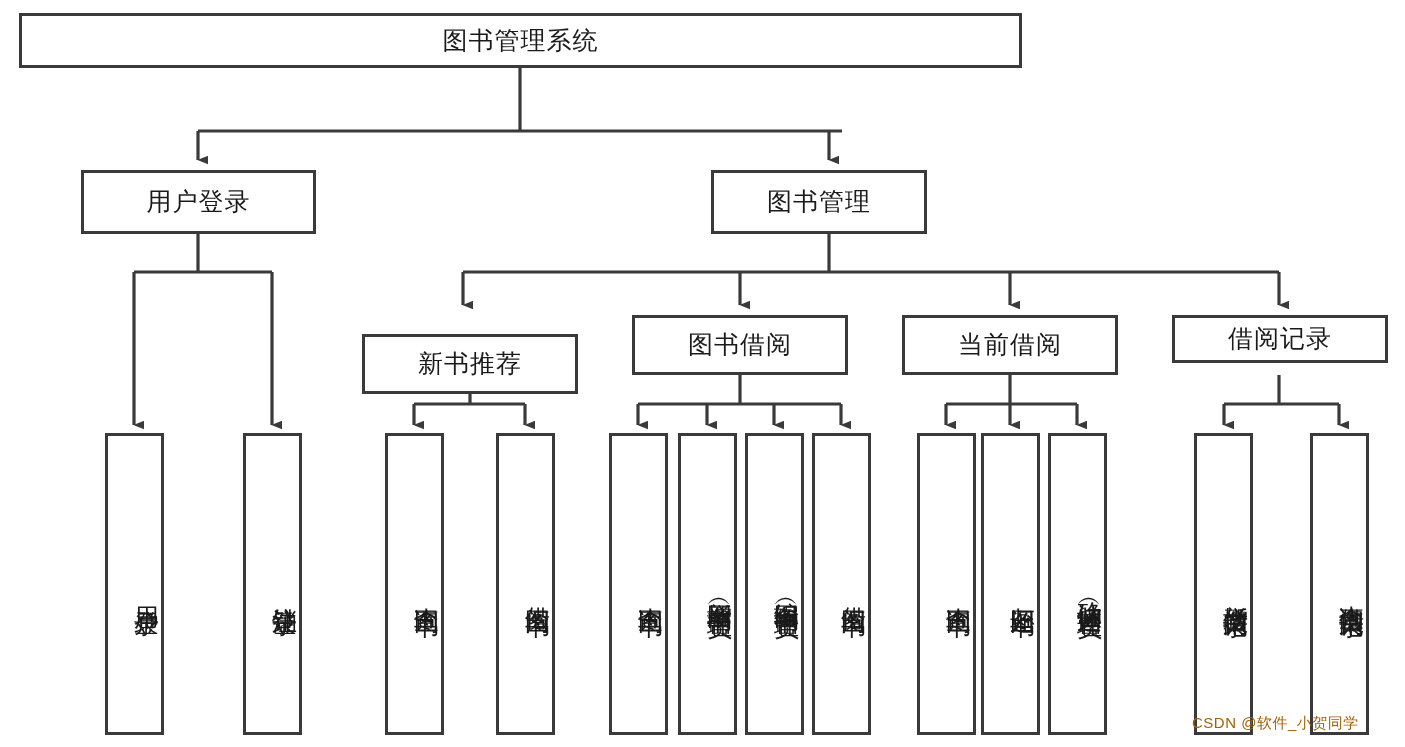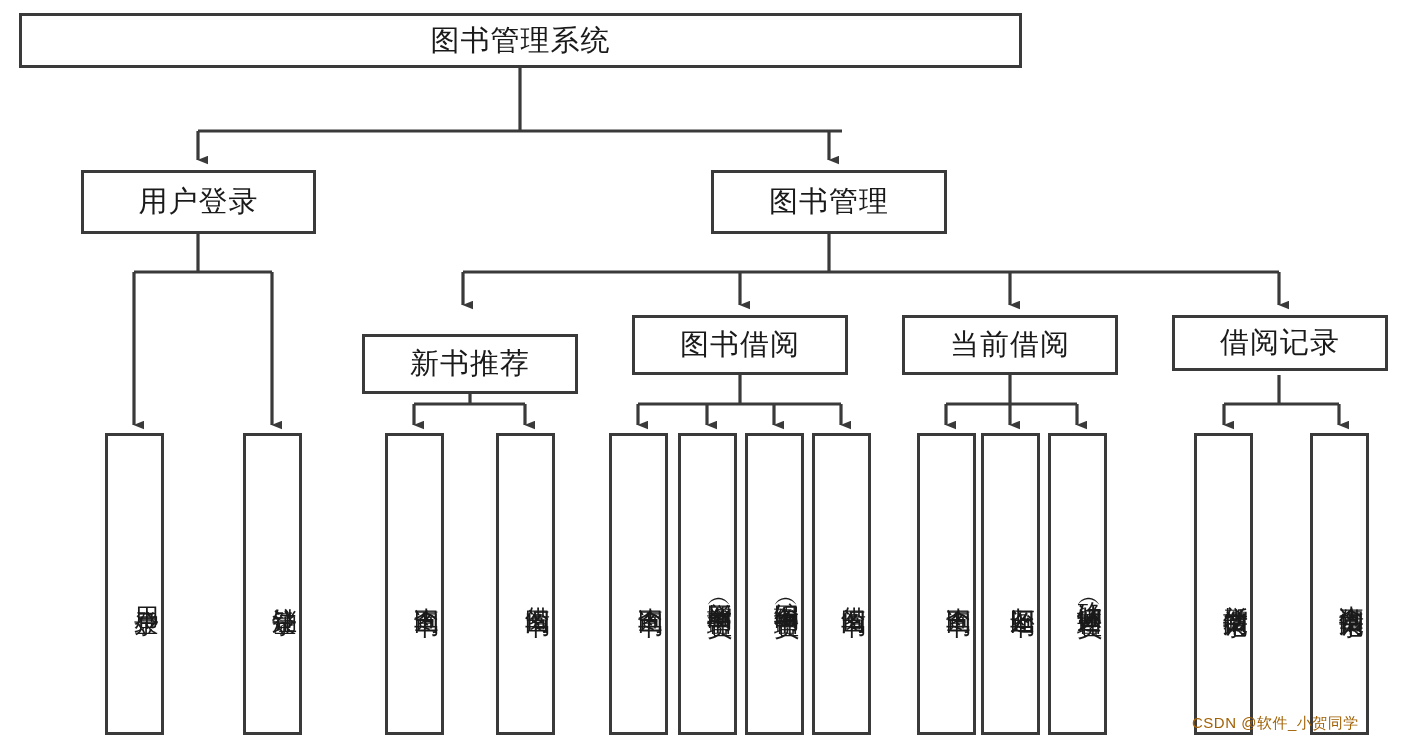--- a/index.html
+++ b/index.html
@@ -29,21 +29,21 @@
     box-sizing: border-box;
     border: 3px solid #3a3a3a;
     background: #ffffff;
     color: #1a1a1a;
     display: flex;
     align-items: center;
     justify-content: center;
     text-align: center;
   }
   .node-box.horizontal {
-    font-size: 29px;
+    font-size: 25px;
     line-height: 1.1;
     letter-spacing: 1px;
   }
   .node-box.vertical {
     writing-mode: vertical-rl;
     text-orientation: upright;
     font-size: 25px;
     line-height: 1.18;
     letter-spacing: 2px;
     padding-top: 14px;
@@ -120,37 +120,37 @@
   </svg>
 
   <div class="node-box horizontal" style="left:19px; top:13px; width:1003px; height:55px;">
     <span class="node-label">图书管理系统</span>
   </div>
 
   <div class="node-box horizontal" style="left:81px; top:170px; width:235px; height:64px;">
     <span class="node-label">用户登录</span>
   </div>
 
-  <div class="node-box horizontal" style="left:711px; top:170px; width:236px; height:64px;justify-content:center;">
+  <div class="node-box horizontal" style="left:711px; top:170px; width:216px; height:64px;justify-content:center;">
     <span class="node-label">图书管理</span>
   </div>
 
   <div class="node-box horizontal" style="left:362px; top:334px; width:216px; height:60px;">
     <span class="node-label">新书推荐</span>
   </div>
 
   <div class="node-box horizontal" style="left:902px; top:315px; width:216px; height:60px;">
     <span class="node-label">当前借阅</span>
   </div>
 
   <div class="node-box horizontal" style="left:632px; top:315px; width:216px; height:60px;">
     <span class="node-label">图书借阅</span>
   </div>
 
-  <div class="node-box horizontal" style="left:1172px; top:315px; width:216px; height:56px;">
+  <div class="node-box horizontal" style="left:1172px; top:315px; width:216px; height:48px;">
     <span class="node-label">借阅记录</span>
   </div>
 
   <div class="node-box vertical" style="left:105px; top:433px; width:59px; height:302px;">
     <span class="node-label">用户登录</span>
   </div>
 
   <div class="node-box vertical" style="left:243px; top:433px; width:59px; height:302px;">
     <span class="node-label">注销登录</span>
   </div>

